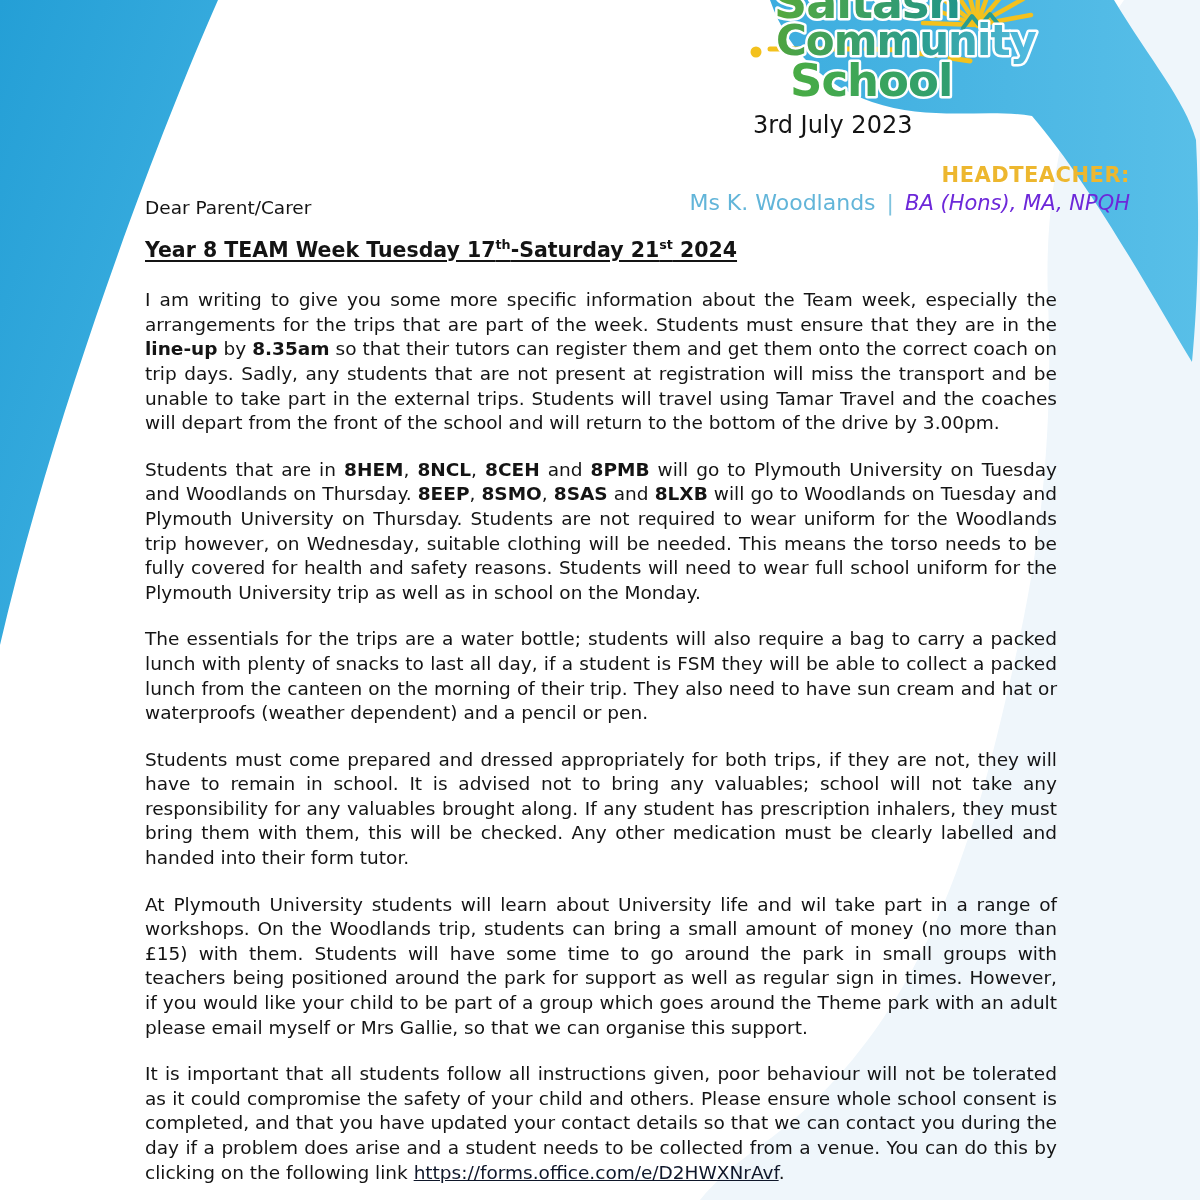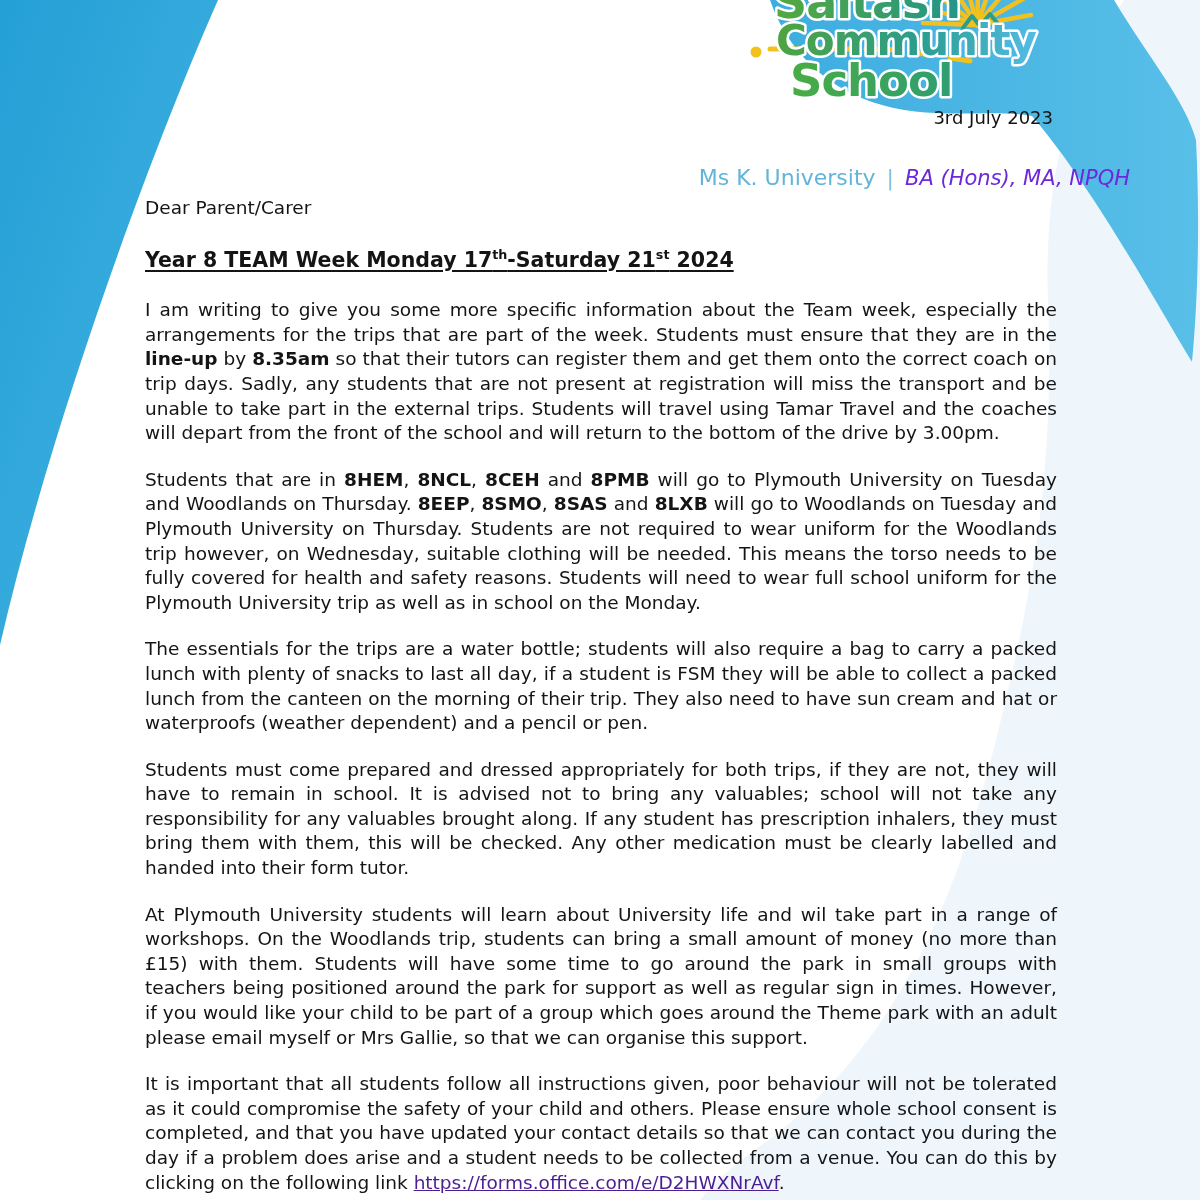--- a/index.html
+++ b/index.html
@@ -11,38 +11,38 @@
   svg.logo{position:absolute;left:740px;top:-45px;}
   .logo text{
     font-family:"DejaVu Sans",sans-serif;font-weight:bold;
     stroke:#ffffff;stroke-width:5px;paint-order:stroke;stroke-linejoin:round;
     letter-spacing:-1px;
   }
   .lg1{font-size:46px;fill:url(#gradSaltash);}
   .lg2{font-size:42px;fill:url(#gradCommunity);}
   .lg3{font-size:45px;fill:url(#gradSchool);}
   .date{
-    position:absolute;left:753px;top:104px;width:300px;text-align:right;
-    font-size:18px;line-height:27px;color:#141414;
+    position:absolute;left:753px;top:112px;width:300px;text-align:left;
+    font-size:24px;line-height:27px;color:#141414;
   }
   .ht{position:absolute;left:618px;top:163px;width:512px;text-align:right;}
   .ht-label{color:#EDB72F;font-weight:bold;font-size:21px;letter-spacing:.5px;line-height:25px;}
   .ht-line{color:#62B5D9;font-size:22px;line-height:27px;margin-top:1px;}
   .ht-sep{padding:0 4px;color:#7fc3de;}
   .ht-quals{font-style:italic;font-size:21px;color:#6d28d9;}
   .letter{position:absolute;left:145px;top:196px;width:912px;font-size:18.5px;line-height:24.6px;}
-  .greeting{margin:0 0 27px 0;}
+  .greeting{margin:0 0 17px 0;}
   .heading{
     font-size:20.5px;font-weight:bold;margin:0 0 26px 0;
     text-decoration:underline;text-decoration-thickness:2.2px;text-underline-offset:3px;
   }
   .heading sup{font-size:0.62em;vertical-align:super;line-height:0;}
   p.bp{margin:12px 0 22px 0;text-align:justify;}
   p.bp b{font-weight:bold;}
-  a.form-link{color:#4c1d95;text-decoration:underline;cursor:pointer;}
+  a.form-link{color:#0f172a;text-decoration:underline;cursor:pointer;}
 </style>
 </head>
 <body>
 
 <div class="page">
 
   <svg class="bg" width="1200" height="1200" viewBox="0 0 1200 1200">
     <defs>
       <linearGradient id="gradCorner" x1="0" y1="0" x2="1" y2="1">
         <stop offset="0" stop-color="#249FD6"></stop>
@@ -96,30 +96,31 @@
       <line x1="210" y1="103" x2="230" y2="106"></line>
     </g>
     <text class="lg1" x="34" y="63">Saltash</text>
     <text class="lg2" x="36" y="100">Community</text>
     <text class="lg3" x="50" y="141">School</text>
   </svg>
 
   <div class="date">3rd July 2023</div>
 
   <div class="ht">
+    <div class="ht-label">HEADTEACHER:</div>
     <div class="ht-line">
-      <span class="ht-name">Ms K. University</span>
+      <span class="ht-name">Ms K. Woodlands</span>
       <span class="ht-sep">|</span>
       <span class="ht-quals">BA (Hons), MA, NPQH</span>
     </div>
   </div>
 
   <div class="letter">
     <p class="greeting">Dear Parent/Carer</p>
-    <h2 class="heading"><span>Year 8 TEAM Week Monday 17</span><sup>th</sup><span>-Saturday 21</span><sup>st</sup><span>  2024</span></h2>
+    <h2 class="heading"><span>Year 8 TEAM Week Tuesday 17</span><sup>th</sup><span>-Saturday 21</span><sup>st</sup><span>  2024</span></h2>
     <p class="bp"><span>I am writing to give you some more specific information about the Team week, especially the arrangements for the trips that are part of the week. Students must ensure that they are in the </span><b>line-up</b><span> by </span><b>8.35am</b><span> so that their tutors can register them and get them onto the correct coach on trip days.  Sadly, any students that are not present at registration will miss the transport and be unable to take part in the external trips. Students will travel using Tamar Travel and the coaches will depart from the front of the school and will return to the bottom of the drive by 3.00pm.</span></p>
     <p class="bp"><span>Students that are in </span><b>8HEM</b><span>, </span><b>8NCL</b><span>, </span><b>8CEH</b><span> and </span><b>8PMB</b><span> will go to Plymouth University on Tuesday and Woodlands on Thursday. </span><b>8EEP</b><span>, </span><b>8SMO</b><span>, </span><b>8SAS</b><span> and </span><b>8LXB</b><span> will go to Woodlands on Tuesday and Plymouth University on Thursday.  Students are not required to wear uniform for the Woodlands trip however, on Wednesday, suitable clothing will be needed. This means the torso needs to be fully covered for health and safety reasons. Students will need to wear full school uniform for the Plymouth University trip as well as in school on the Monday.</span></p>
     <p class="bp"><span>The essentials for the trips are a water bottle; students will also require a bag to carry a packed lunch with plenty of snacks to last all day, if a student is FSM they will be able to collect a packed lunch from the canteen on the morning of their trip. They also need to have sun cream and hat or waterproofs (weather dependent) and a pencil or pen.</span></p>
     <p class="bp"><span>Students must come prepared and dressed appropriately for both trips, if they are not, they will have to remain in school. It is advised not to bring any valuables; school will not take any responsibility for any valuables brought along. If any student has prescription inhalers, they must bring them with them, this will be checked. Any other medication must be clearly labelled and handed into their form tutor.</span></p>
     <p class="bp"><span>At Plymouth University students will learn about University life and wil take part in a range of workshops. On the Woodlands trip, students can bring a small amount of money (no more than £15) with them. Students will have some time to go around the park in small groups with teachers being positioned around the park for support as well as regular sign in times. However, if you would like your child to be part of a group which goes around the Theme park with an adult please email myself or Mrs Gallie, so that we can organise this support.</span></p>
     <p class="bp"><span>It is important that all students follow all instructions given, poor behaviour will not be tolerated as it could compromise the safety of your child and others. Please ensure whole school consent is completed, and that you have updated your contact details so that we can contact you during the day if a problem does arise and a student needs to be collected from a venue. You can do this by clicking on the following link </span><a href="#" class="form-link">https://forms.office.com/e/D2HWXNrAvf</a><span>.</span></p>
   </div>
 
 </div>
 

